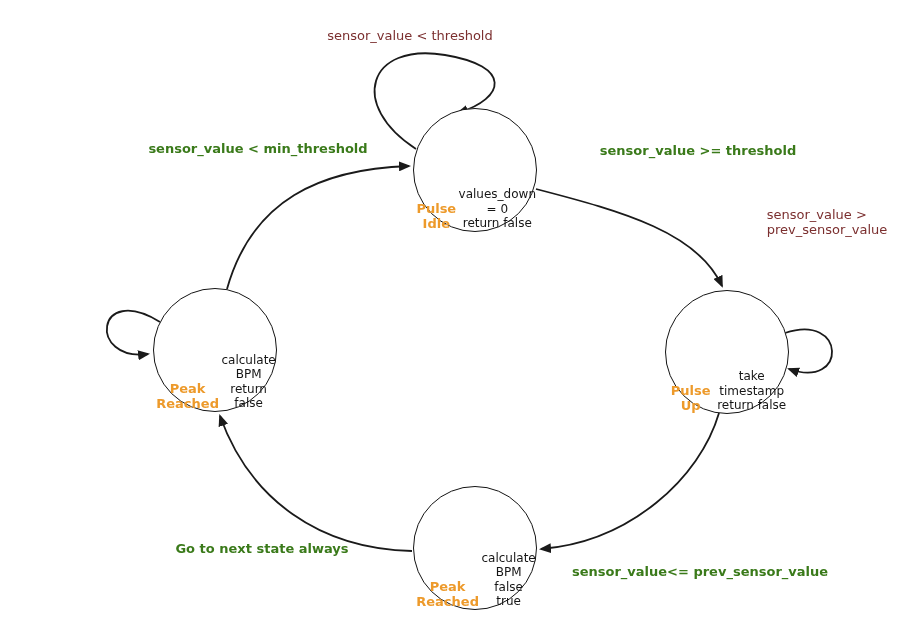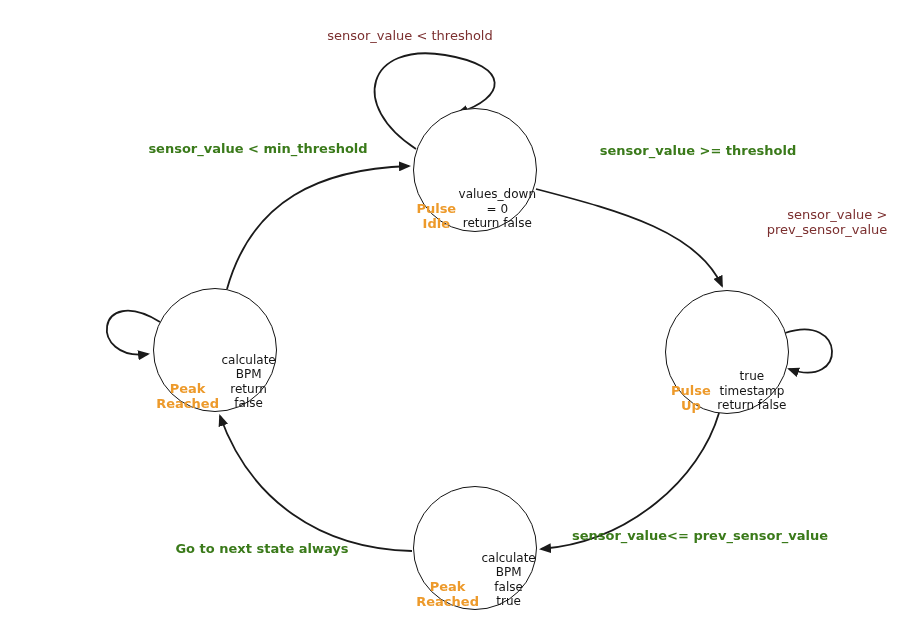--- a/index.html
+++ b/index.html
@@ -38,21 +38,21 @@
     font-size:12px;color:#161616;line-height:1.22;
   }
   .edge-label{
     position:absolute;
     font-size:13px;
     white-space:nowrap;
     transform:translateX(-50%);
   }
   .edge-label.green{color:var(--green-label);font-weight:bold;}
   .edge-label.maroon{color:var(--maroon-label);font-weight:normal;}
-  .edge-label .lbl-line{display:block;text-align:right;}
+  .edge-label .lbl-line{display:block;text-align:left;}
 </style>
 </head>
 <body>
 
 <div class="canvas">
 
   <svg class="edges" width="918" height="630" viewBox="0 0 918 630">
     <defs>
       <marker id="arrow" markerUnits="userSpaceOnUse" markerWidth="12" markerHeight="10" refX="10" refY="5" orient="auto">
         <path d="M0,0 L12,5 L0,10 z" fill="#1a1a1a"></path>
@@ -78,21 +78,21 @@
     <div class="state-title">Pulse Idle</div>
     <div class="state-body">
       <div>values_down = 0</div>
       <div>return false</div>
     </div>
   </div>
 
   <div class="state" style="left:665px;top:290px;">
     <div class="state-title">Pulse Up</div>
     <div class="state-body">
-      <div>true timestamp</div>
+      <div>take timestamp</div>
       <div>return false</div>
     </div>
   </div>
 
   <div class="state" style="left:413px;top:486px;">
     <div class="state-title">Peak Reached</div>
     <div class="state-body">
       <div>calculate BPM</div>
       <div>false true</div>
     </div>
@@ -111,17 +111,17 @@
   <div class="edge-label green" style="left:258px;top:141px;">sensor_value &lt; min_threshold</div>
 
   <div class="edge-label green" style="left:698px;top:143px;">sensor_value &gt;= threshold</div>
 
 
   <div class="edge-label maroon" style="left:827px;top:207px;">
     <span class="lbl-line">sensor_value &gt;</span>
     <span class="lbl-line">prev_sensor_value</span>
   </div>
 
-  <div class="edge-label green" style="left:700px;top:528px;">sensor_value&lt;= prev_sensor_value</div>
+  <div class="edge-label green" style="left:700px;top:564px;">sensor_value&lt;= prev_sensor_value</div>
 
   <div class="edge-label green" style="left:262px;top:541px;text-align:center;">Go to next state always</div>
 
 </div>
 
 </body></html>

